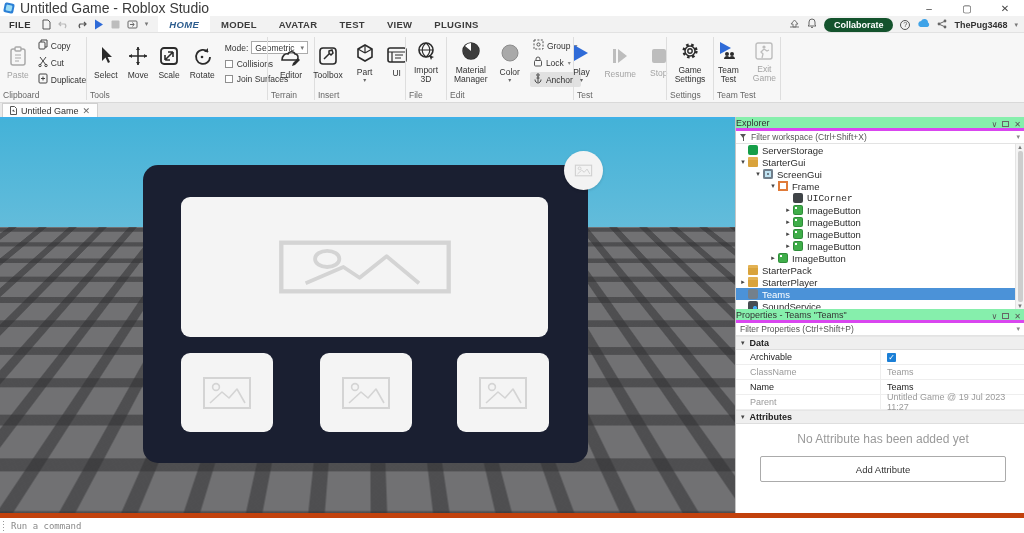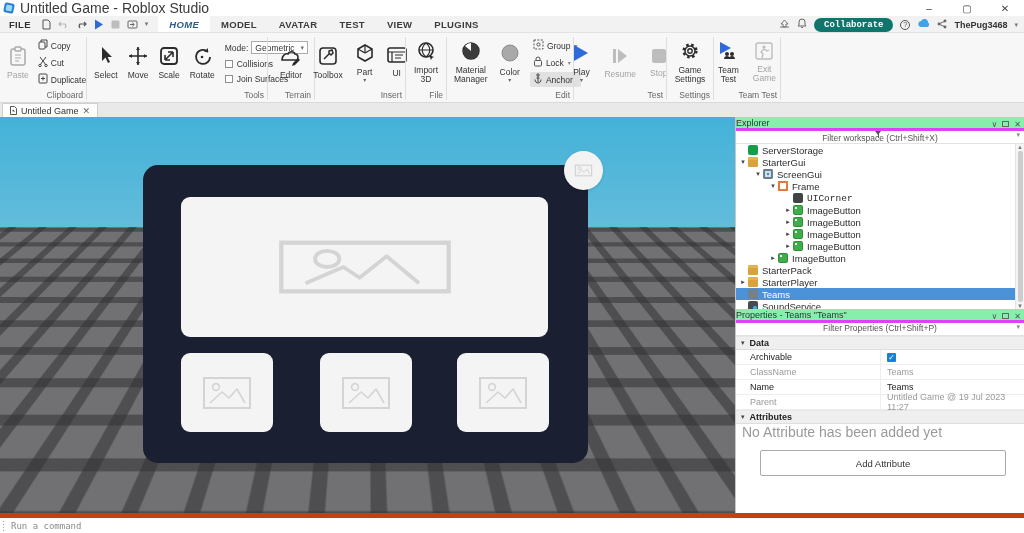--- a/index.html
+++ b/index.html
@@ -19,30 +19,30 @@
 
   
   .menubar{ height:17px; background:#f2f2f2; display:flex; align-items:stretch; font-size:9.5px; position:relative; border-bottom:1px solid #e2e2e2;}
   .file-btn{ padding:0 9px; display:flex; align-items:center; font-weight:bold; color:#333; letter-spacing:.3px; }
   .qat{ display:flex; align-items:center; gap:7px; padding:0 6px 0 2px; }
   .qat svg{ display:block; }
   .menu-tabs{ display:flex; align-items:stretch; margin-left:4px; }
   .menu-tab{ padding:0 11px; display:flex; align-items:center; color:#3c3c3c; letter-spacing:.3px; font-weight:bold; }
   .menu-tab.active{ background:#ffffff; color:#2d5d8e;font-style:italic; }
   .menu-right{ position:absolute; right:6px; top:0; height:17px; display:flex; align-items:center; gap:7px; }
-  .collab-btn{ background:#0f766e; color:#fff; font-size:9px; font-weight:bold; padding:2px 10px; border-radius:8px;font-family:Liberation Mono, monospace; }
+  .collab-btn{ background:#14532d; color:#fff; font-size:9px; font-weight:bold; padding:2px 10px; border-radius:8px; }
   .mr-user{ font-size:9px; font-weight:bold; color:#333; }
   .help-circ{ width:10px; height:10px; border:1px solid #555; border-radius:50%; font-size:7.5px; display:flex; align-items:center; justify-content:center; color:#555;}
   .tiny-caret{ font-size:7px; color:#777; }
 
   
   .ribbon{ height:70px; background:#f7f7f7; border-bottom:1px solid #d9d9d9; display:flex; align-items:stretch; }
   .rgroup{ display:flex; flex-direction:column; padding:2px 3px 0 3px; }
   .rgroup-content{ flex:1; display:flex; align-items:center; gap:2px; }
-  .rglabel{ height:12px; text-align:right; font-size:8.5px; color:#666; }
+  .rglabel{ height:12px; text-align:left; font-size:8.5px; color:#666; }
   .rsep{ width:1px; background:#dedede; margin:4px 0 2px 0; }
   .bigbtn{ display:flex; flex-direction:column; align-items:center; justify-content:center; padding:1px 4px; gap:1px; border-radius:2px; }
   .bigbtn .blabel{ font-size:8.5px; line-height:9px; color:#333; text-align:center; white-space:pre-line; }
   .bigbtn.disabled .blabel{ color:#a4a4a4; }
   .stackcol{ display:flex; flex-direction:column; justify-content:center; gap:2px; }
   .stackbtn{ display:flex; align-items:center; gap:3px; font-size:8.5px; color:#333; padding:1px 3px; border-radius:2px; }
   .stackbtn .scaret{ font-size:6px; color:#888; margin-left:1px; }
   .stackbtn.hl{ background:#e1e1e1; }
   .mode-row{ display:flex; align-items:center; gap:3px; font-size:8.5px; color:#333; }
   .mode-select{ border:1px solid #ababab; background:#fff; padding:0px 3px; font-size:8.5px; display:flex; align-items:center; gap:6px; height:13px; }
@@ -78,21 +78,21 @@
     background:#f3f3f3; z-index:4; display:flex; align-items:center; justify-content:center;
     box-shadow:0 1px 3px rgba(0,0,0,.15); }
 
   
   .rightcol{ width:289px; border-left:1px solid #c6c6c6; display:flex; flex-direction:column; background:#fff; }
   .panel-header{ height:14px; background:#86efac; border-bottom:3px solid #d946ef; position:relative;
     display:flex; align-items:center; justify-content:flex-start; font-size:9px; color:#333; }
   .ph-icons{ position:absolute; right:3px; top:0; height:14px; display:flex; align-items:center; gap:5px; color:#555; font-size:8px;}
   .ph-pop{ width:7px; height:6px; border:1px solid #666; position:relative; }
   .filter-row{ height:13px; background:#fff; border-bottom:1px solid #e3e3e3; display:flex; align-items:center;
-    padding:0 4px; font-size:8.5px; color:#555; position:relative;flex-direction:column; }
+    padding:0 4px; font-size:8.5px; color:#555; position:relative; }
   .filter-row .fcaret{ position:absolute; right:4px; color:#888; font-size:7px; }
   .funnel{ width:7px; height:7px; margin-right:4px; position:relative; }
   .funnel:before{ content:""; position:absolute; top:0; left:0; border-left:3.5px solid transparent;
     border-right:3.5px solid transparent; border-top:4px solid #555; }
   .funnel:after{ content:""; position:absolute; top:3px; left:3px; width:1px; height:4px; background:#555; }
 
   .explorer{ height:192px; display:flex; flex-direction:column; }
   .tree{ flex:1; overflow:hidden; position:relative; }
   .tree-row{ height:12px; display:flex; align-items:center; font-size:9.5px; color:#2c2c2c; white-space:nowrap; }
   .tree-row.selected{ background:#4b92d8; color:#fff; }
@@ -115,21 +115,21 @@
   .properties{ height:204px; display:flex; flex-direction:column; background:#fff; }
   .sec-header{ height:14px; background:#efefef; border-bottom:1px solid #dedede; border-top:1px solid #e6e6e6;
     display:flex; align-items:center; font-size:9px; font-weight:bold; color:#222; padding-left:5px; gap:5px;}
   .sec-header .sarrow{ font-size:7px; color:#444; font-weight:normal; }
   .prop-row{ height:15px; display:flex; border-bottom:1px solid #eeeeee; font-size:9px; align-items:center; }
   .prop-name{ width:145px; padding-left:14px; color:#222; border-right:1px solid #eeeeee; height:100%; display:flex; align-items:center;}
   .prop-val{ flex:1; padding-left:6px; color:#222; display:flex; align-items:center; height:100%; }
   .prop-row.ro .prop-name, .prop-row.ro .prop-val{ color:#9a9a9a; }
   .pchk{ width:9px; height:9px; background:#1b7fd6; border-radius:1px; color:#fff; font-size:8px; line-height:9px;
     text-align:center; }
-  .attr-empty{ font-size:14px; color:#9a9a9a; padding:0 0 0 6px; }
+  .attr-empty{ font-size:12px; color:#9a9a9a; padding:8px 0 0 6px;text-align:center; }
   .add-attr-btn{ margin:10px 0 0 24px; width:246px; height:26px; background:#fff; border:1px solid #ababab;
     border-radius:2px; font-size:9.5px; color:#333; display:flex; align-items:center; justify-content:center; }
 
   
   .commandbar{ height:20px; border-top:5px solid #c2410c; background:#fff; display:flex; align-items:center; position:relative; }
   .cb-handle{ width:4px; height:12px; margin:0 5px 0 2px;
     background-image:radial-gradient(circle, #9a9a9a 0.8px, transparent 1px); background-size:3px 3px; }
   .cb-text{ font-family:"DejaVu Sans Mono", monospace; font-size:9px; color:#8a8a8a; }
 
   svg{ overflow:visible; }

